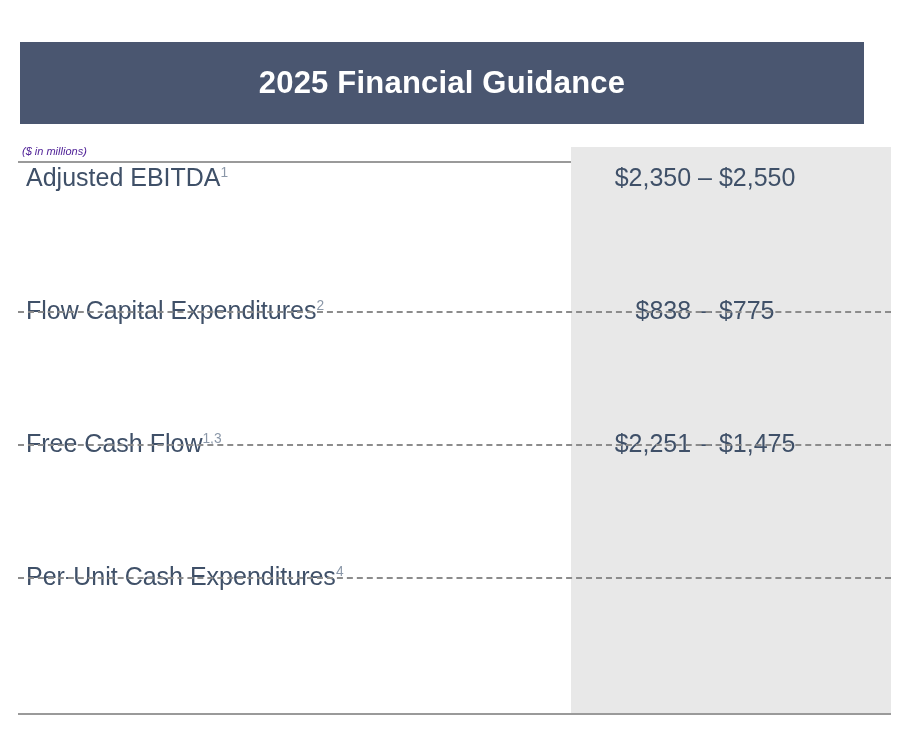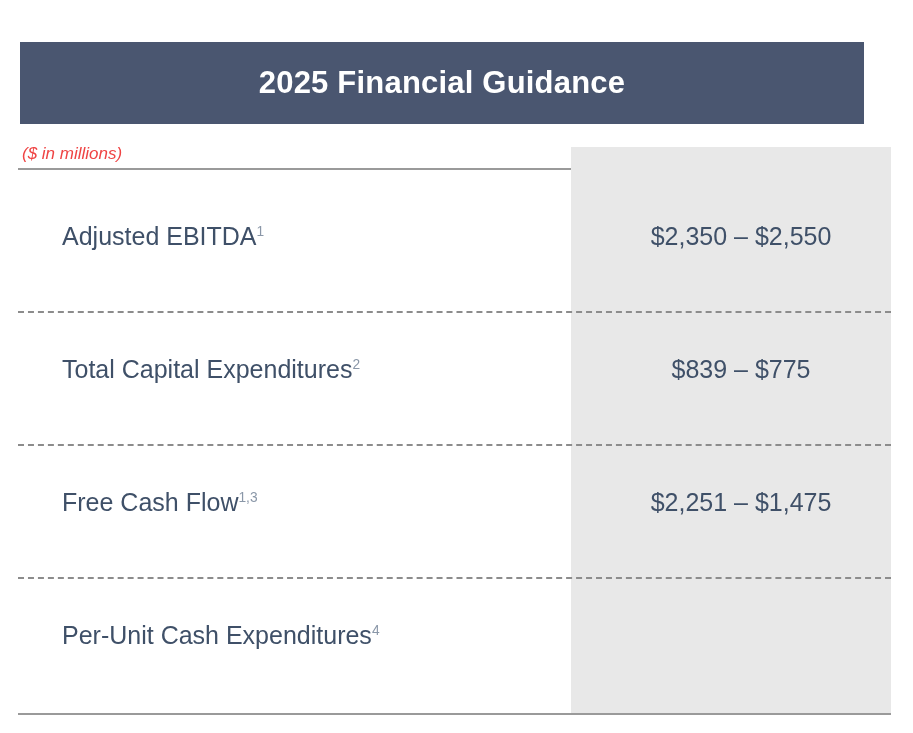--- a/index.html
+++ b/index.html
@@ -40,22 +40,22 @@
   
   .table-wrap {
     position: absolute;
     left: 18px;
     top: 145px;
     width: 875px;
   }
 
   .units-note {
     font-style: italic;
-    font-size: 17px;
-    color: #ef4444;
+    font-size: 11px;
+    color: #4c1d95;
     padding-left: 4px;
     padding-bottom: 4px;
     line-height: 1.1;
   }
 
   .rule-top {
     height: 0;
     border-top: 2px solid #9a9a9a;
     width: 873px;
   }
@@ -80,22 +80,21 @@
 
   .rows {
     position: relative;
     z-index: 2;
   }
 
   .row {
     position: relative;
     height: 133px;
     display: flex;
-    align-items: center;
-    margin-left: 36px;
+    align-items: flex-start;
   }
 
   .row-label {
     width: 553px;
     box-sizing: border-box;
     padding-left: 8px;
     font-size: 25px;
     color: #3f5068;
     white-space: nowrap;
   }
@@ -147,23 +146,23 @@
 
     <div class="row">
       <div class="row-label">
         <span>Adjusted EBITDA</span><sup class="fn">1</sup>
       </div>
       <div class="row-value">$2,350 – $2,550</div>
     </div>
 
     <div class="row">
       <div class="row-label">
-        <span>Total Capital Expenditures</span><sup class="fn">2</sup>
+        <span>Flow Capital Expenditures</span><sup class="fn">2</sup>
       </div>
-      <div class="row-value">$839 – $775</div>
+      <div class="row-value">$838 – $775</div>
     </div>
 
     <div class="row">
       <div class="row-label">
         <span>Free Cash Flow</span><sup class="fn">1,3</sup>
       </div>
       <div class="row-value">$2,251 – $1,475</div>
     </div>
 
     <div class="row">

